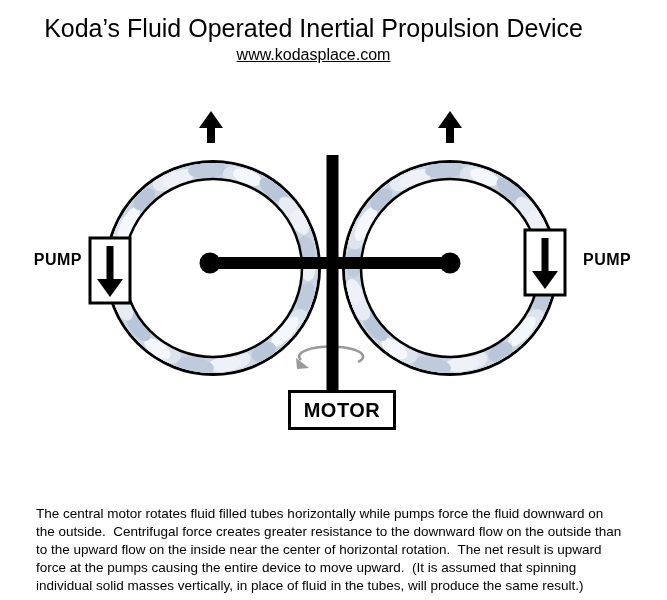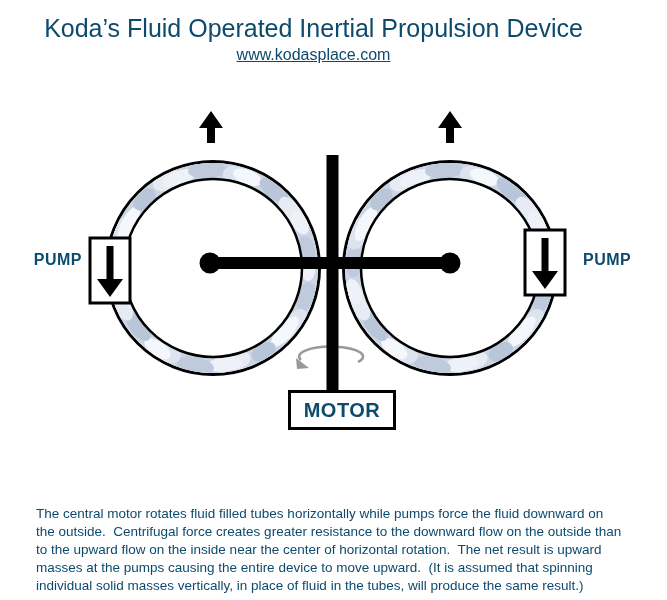--- a/index.html
+++ b/index.html
@@ -1,17 +1,17 @@
 <!DOCTYPE html>
 <html><head>
 <meta charset="utf-8">
 <style>
   html,body{margin:0;padding:0;background:#fff;}
   .stage{position:relative;width:667px;height:600px;background:#ffffff;overflow:hidden;
-         font-family:"Liberation Sans", sans-serif;color:#0c4a6e;}
+         font-family:"Liberation Sans", sans-serif;color:#000000;}
   .hdr{position:absolute;left:0;top:14px;width:627px;text-align:center;}
   .hdr .title{font-size:25px;font-weight:400;letter-spacing:0;}
   .hdr .subtitle{font-size:16px;font-weight:400;margin-top:3px;text-decoration:underline;}
   svg.diagram{position:absolute;left:0;top:0;width:667px;height:600px;}
   .pump-label{position:absolute;font-size:16px;font-weight:700;letter-spacing:0.5px;}
   .pump-label.left{left:18px;top:251px;width:64px;text-align:right;}
   .pump-label.right{left:583px;top:251px;width:70px;text-align:left;}
   .motor-box{position:absolute;left:288px;top:390px;width:108px;height:40px;border:3px solid #000;
              box-sizing:border-box;background:#fff;display:flex;align-items:center;justify-content:center;
              font-size:20px;font-weight:700;letter-spacing:0.5px;}
@@ -142,17 +142,17 @@
   <div class="pump-label left">PUMP</div>
   <div class="pump-label right">PUMP</div>
   <div class="motor-box">
     <span>MOTOR</span>
   </div>
 
   <div class="desc">
     <div class="line">The central motor rotates fluid filled tubes horizontally while pumps force the fluid downward on</div>
     <div class="line">the outside.  Centrifugal force creates greater resistance to the downward flow on the outside than</div>
     <div class="line">to the upward flow on the inside near the center of horizontal rotation.  The net result is upward</div>
-    <div class="line">masses at the pumps causing the entire device to move upward.  (It is assumed that spinning</div>
+    <div class="line">force at the pumps causing the entire device to move upward.  (It is assumed that spinning</div>
     <div class="line">individual solid masses vertically, in place of fluid in the tubes, will produce the same result.)</div>
   </div>
 
 </div>
 
 </body></html>

